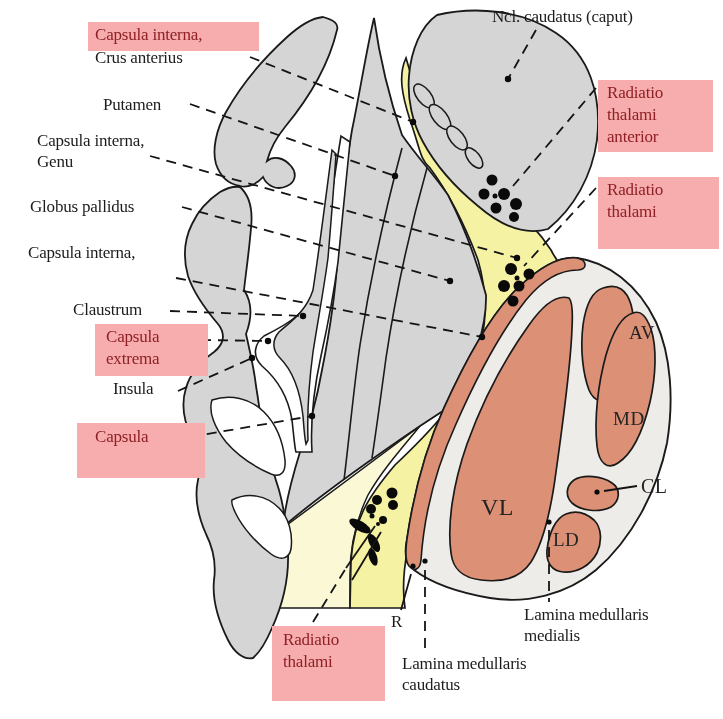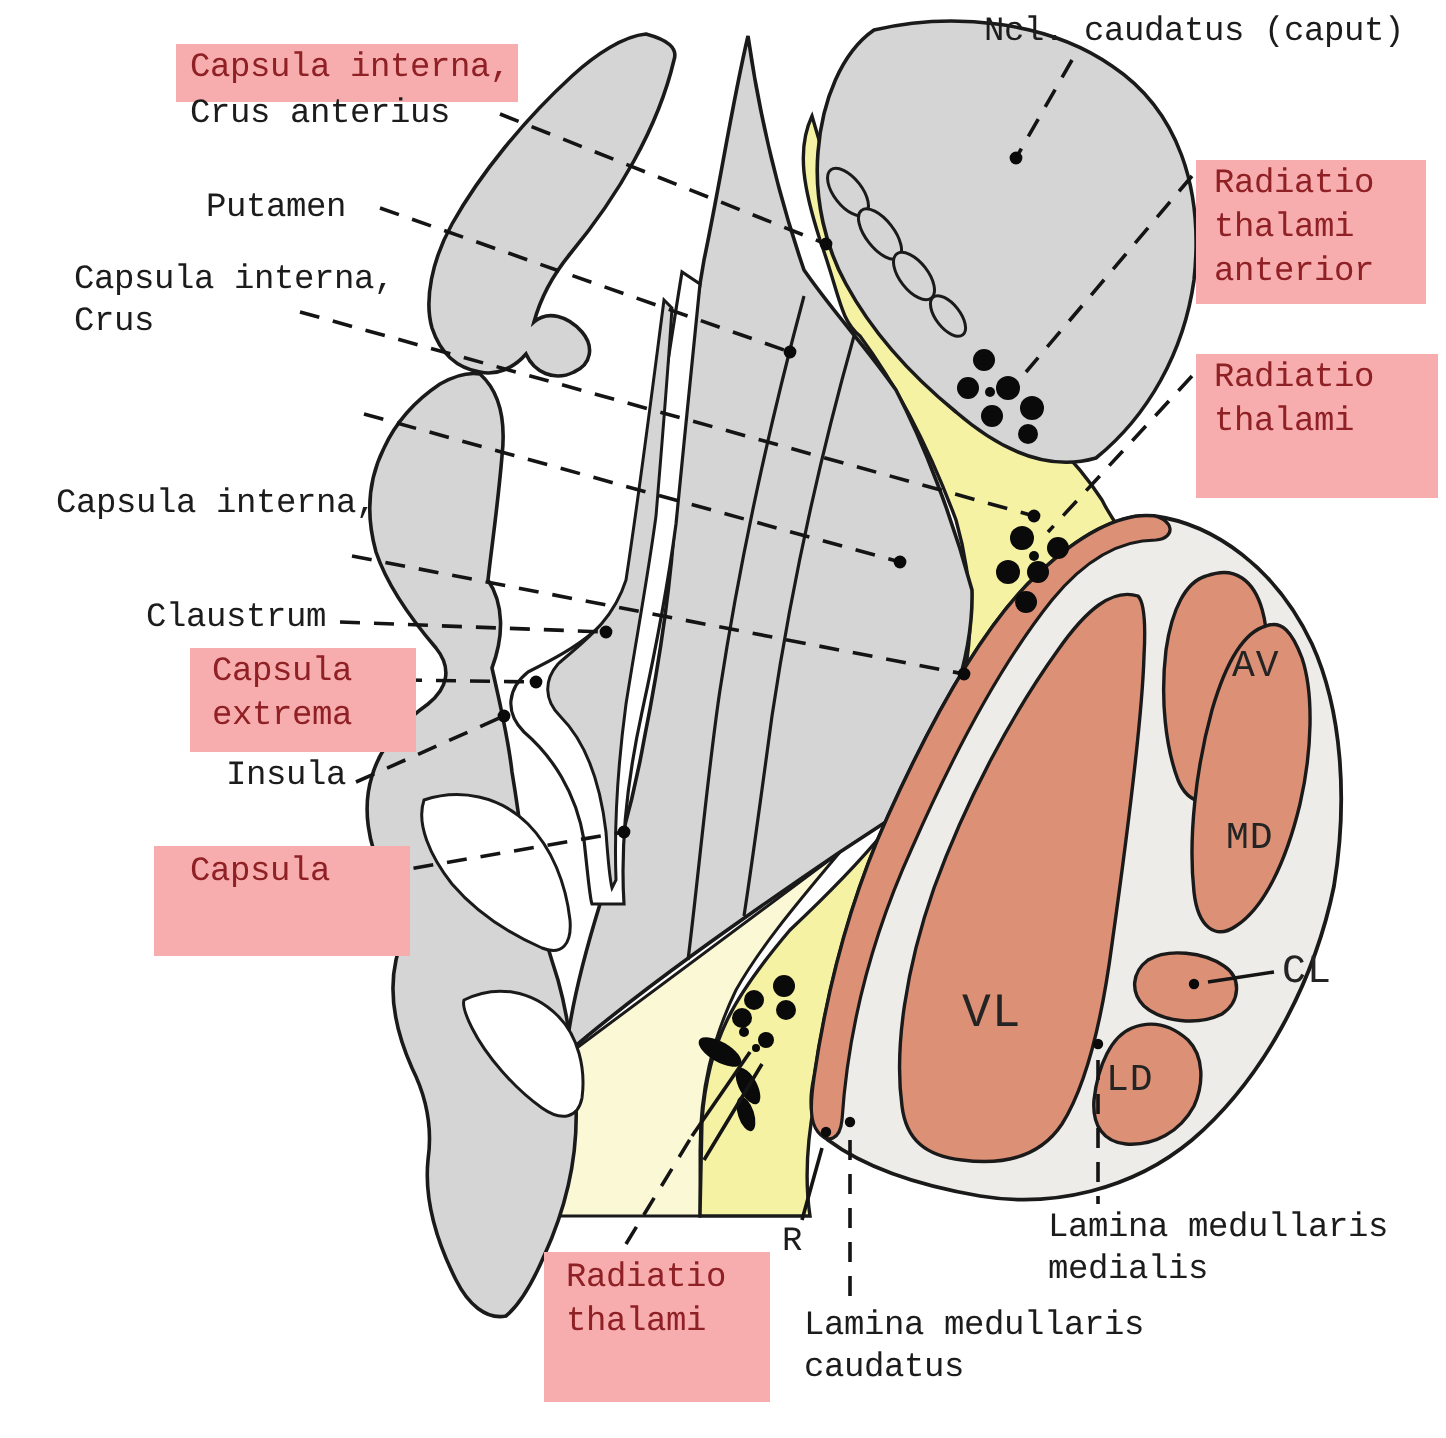--- a/index.html
+++ b/index.html
@@ -1,18 +1,18 @@
 <!DOCTYPE html>
 <html><head>
 <meta charset="utf-8">
 <style>
   html,body{margin:0;padding:0;background:#ffffff;}
   #stage{
     position:relative;width:723px;height:719px;background:#ffffff;overflow:hidden;
-    font-family:Liberation Mono, monospace;
+    font-family:Liberation Serif, serif;
   }
   #art{position:absolute;left:0;top:0;}
   .lbl{
     position:absolute;font-size:17px;line-height:21px;color:#1c1c1c;
     white-space:nowrap;letter-spacing:-0.2px;
   }
   .hl{
     position:absolute;background:#f7adad;
   }
   .hl .ln{display:block;font-size:17px;line-height:22px;color:#8e2026;
@@ -182,22 +182,23 @@
   <div class="lbl" style="left:492px;top:6px;">Ncl. caudatus (caput)</div>
 
   <div class="hl" style="left:88px;top:22px;width:164px;height:27px;padding:2px 0 0 7px;">
     <span class="ln">Capsula interna,</span>
   </div>
   <div class="lbl" style="left:95px;top:47px;">Crus anterius</div>
 
   <div class="lbl" style="left:103px;top:94px;">Putamen</div>
 
   <div class="lbl" style="left:37px;top:130px;">Capsula interna,</div>
-  <div class="lbl" style="left:37px;top:151px;">Crus</div>
-
+  <div class="lbl" style="left:37px;top:151px;">Genu</div>
+
+  <div class="lbl" style="left:30px;top:196px;">Globus pallidus</div>
 
   <div class="lbl" style="left:28px;top:242px;">Capsula interna,</div>
 
   <div class="lbl" style="left:73px;top:299px;">Claustrum</div>
 
   <div class="hl" style="left:95px;top:324px;width:102px;height:50px;padding:2px 0 0 11px;">
     <span class="ln">Capsula</span>
     <span class="ln">extrema</span>
   </div>
 
@@ -224,19 +225,19 @@
   </div>
 
   <div class="lbl" style="left:524px;top:604px;">Lamina medullaris</div>
   <div class="lbl" style="left:524px;top:625px;">medialis</div>
 
   <div class="lbl" style="left:391px;top:611px;">R</div>
 
   <div class="lbl" style="left:402px;top:653px;">Lamina medullaris</div>
   <div class="lbl" style="left:402px;top:674px;">caudatus</div>
 
-  <div class="nuc" style="left:616px;top:322px;">AV</div>
+  <div class="nuc" style="left:629px;top:322px;">AV</div>
   <div class="nuc" style="left:613px;top:408px;">MD</div>
   <div class="nuc" style="left:481px;top:494px;font-size:24px;">VL</div>
   <div class="nuc" style="left:553px;top:529px;text-align:right;">LD</div>
   <div class="nuc" style="left:641px;top:475px;font-size:20px;text-align:center;">CL</div>
 
 </div>
 
 </body></html>

